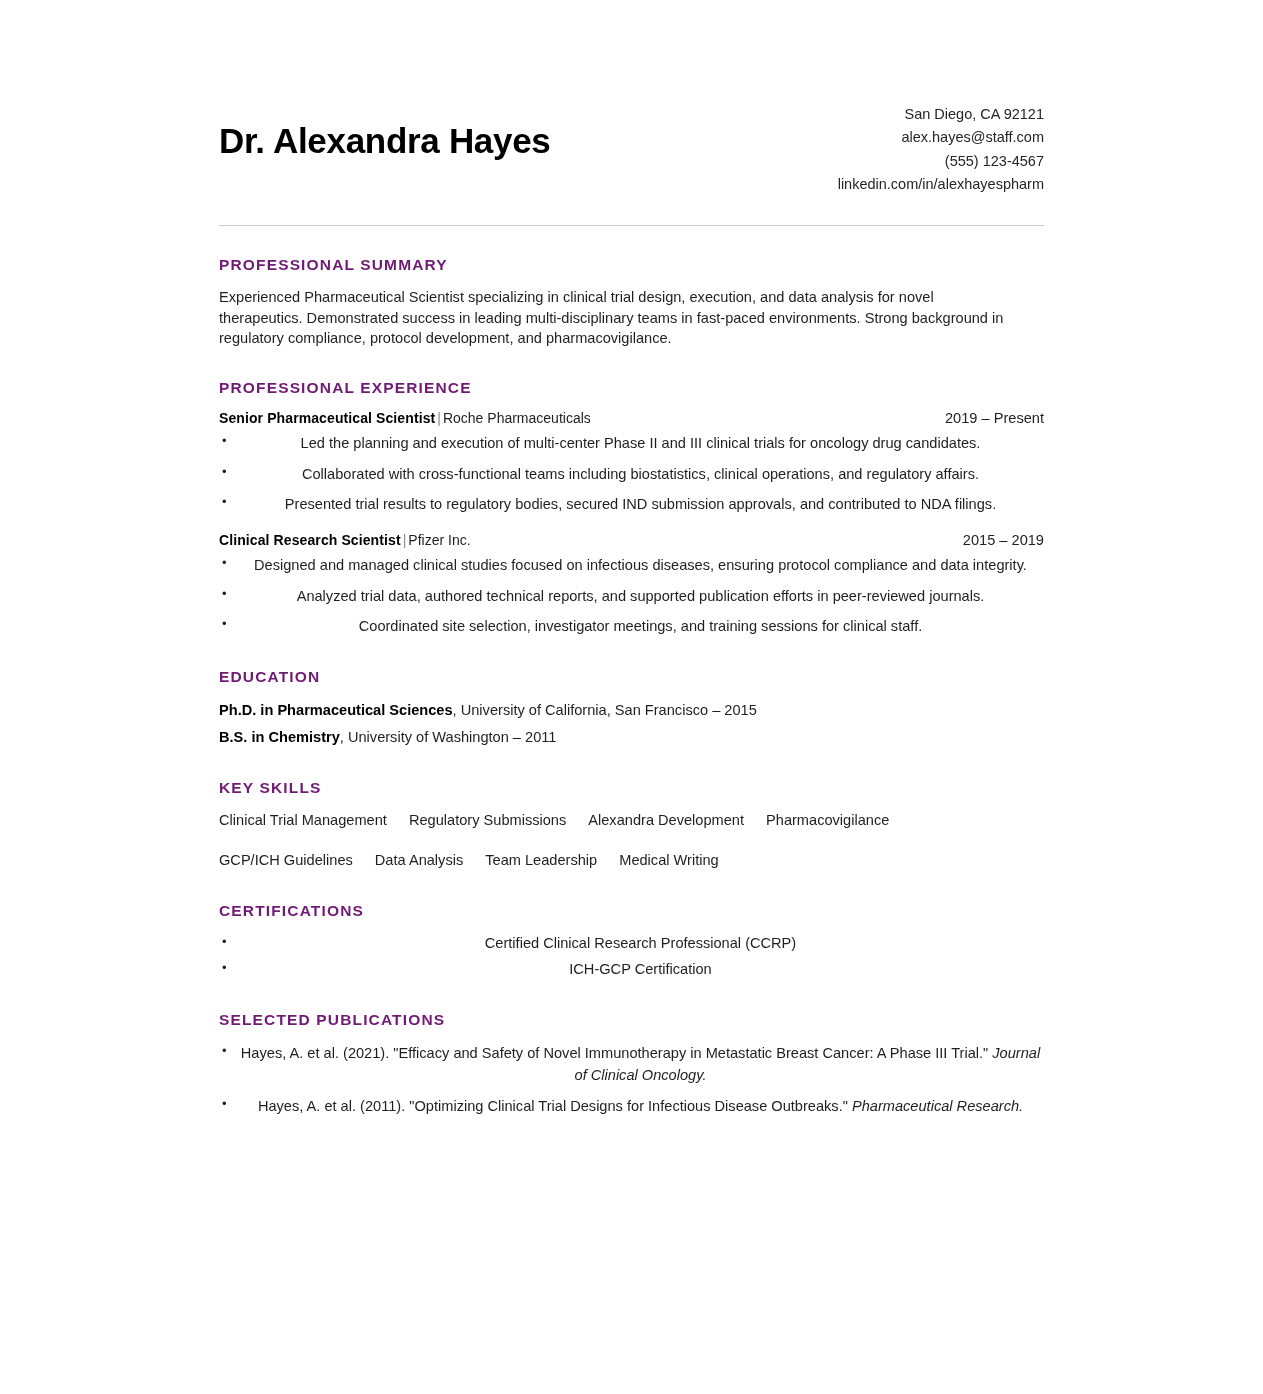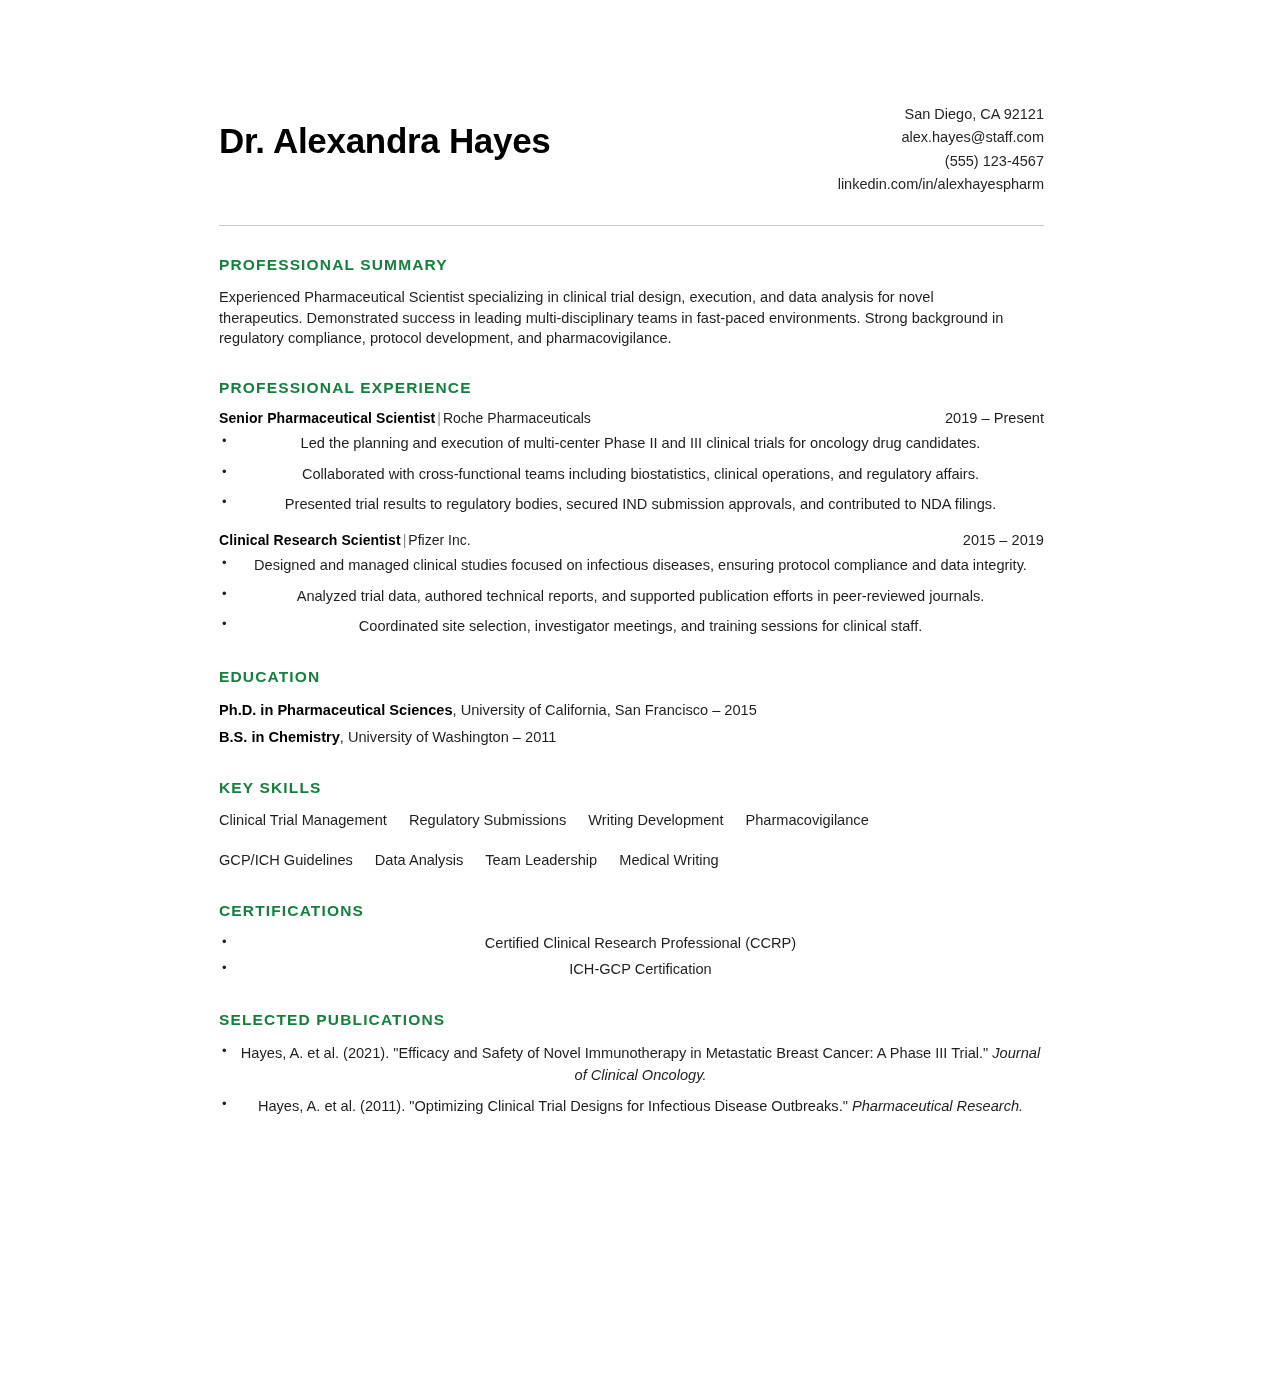--- a/index.html
+++ b/index.html
@@ -51,21 +51,21 @@
     border-top: 1.5px solid #c8c8c8;
     margin: 28px 0 0 0;
   }
 
   
   .section { margin-top: 30px; }
   .section-title {
     font-size: 15.5px;
     font-weight: bold;
     letter-spacing: 1.15px;
-    color: #15803d;
+    color: #701a75;
     text-transform: uppercase;
     margin: 0 0 13px 0;
   }
 
   .summary {
     font-size: 14.6px;
     line-height: 1.42;
     color: #1f1f1f;
     margin: 0;
     max-width: 800px;
@@ -217,21 +217,21 @@
     <div class="edu-line">
       <span class="edu-degree">B.S. in Chemistry</span><span>, University of Washington – 2011</span>
     </div>
   </div>
 
   <div class="section">
     <h2 class="section-title">KEY SKILLS</h2>
     <div class="skills-row">
       <span class="skill">Clinical Trial Management</span>
       <span class="skill">Regulatory Submissions</span>
-      <span class="skill">Writing Development</span>
+      <span class="skill">Alexandra Development</span>
       <span class="skill">Pharmacovigilance</span>
     </div>
     <div class="skills-row">
       <span class="skill">GCP/ICH Guidelines</span>
       <span class="skill">Data Analysis</span>
       <span class="skill">Team Leadership</span>
       <span class="skill">Medical Writing</span>
     </div>
   </div>
 

